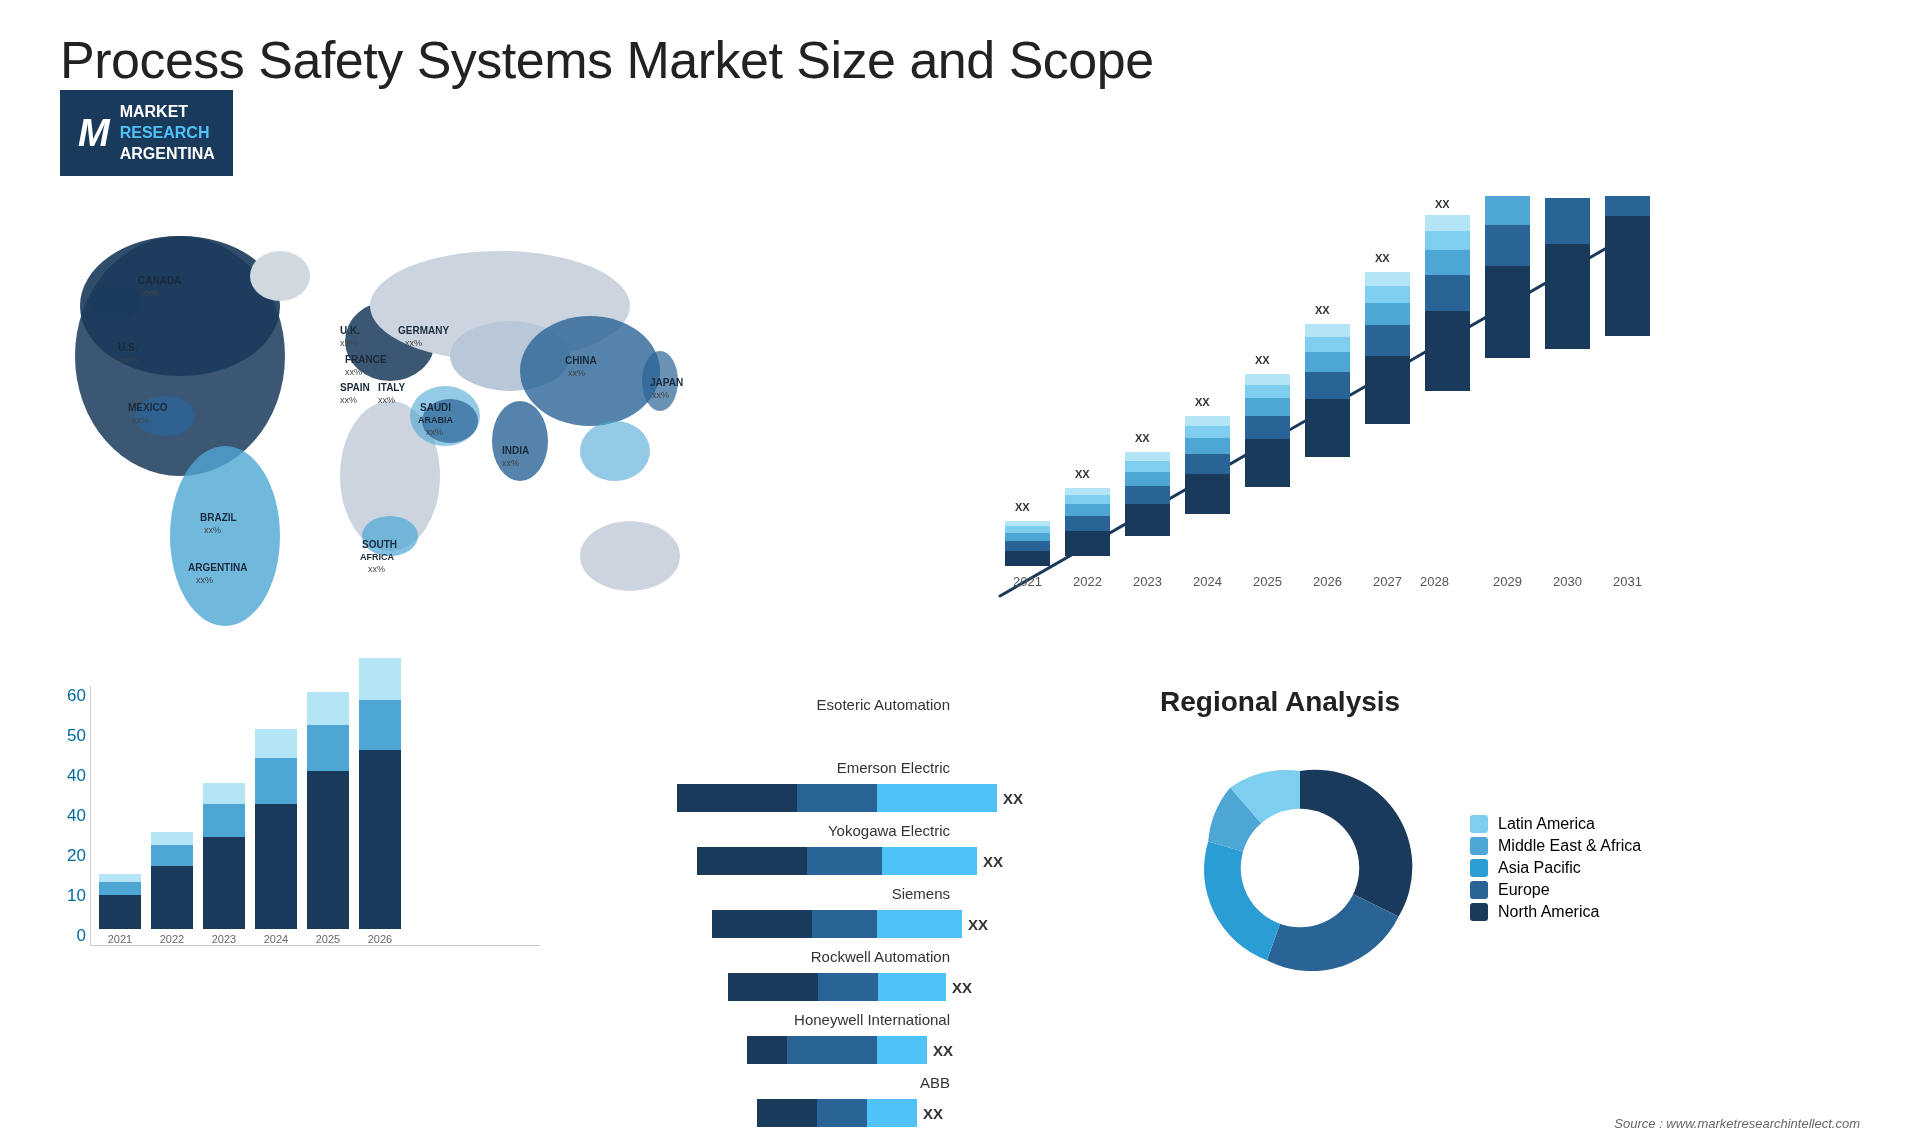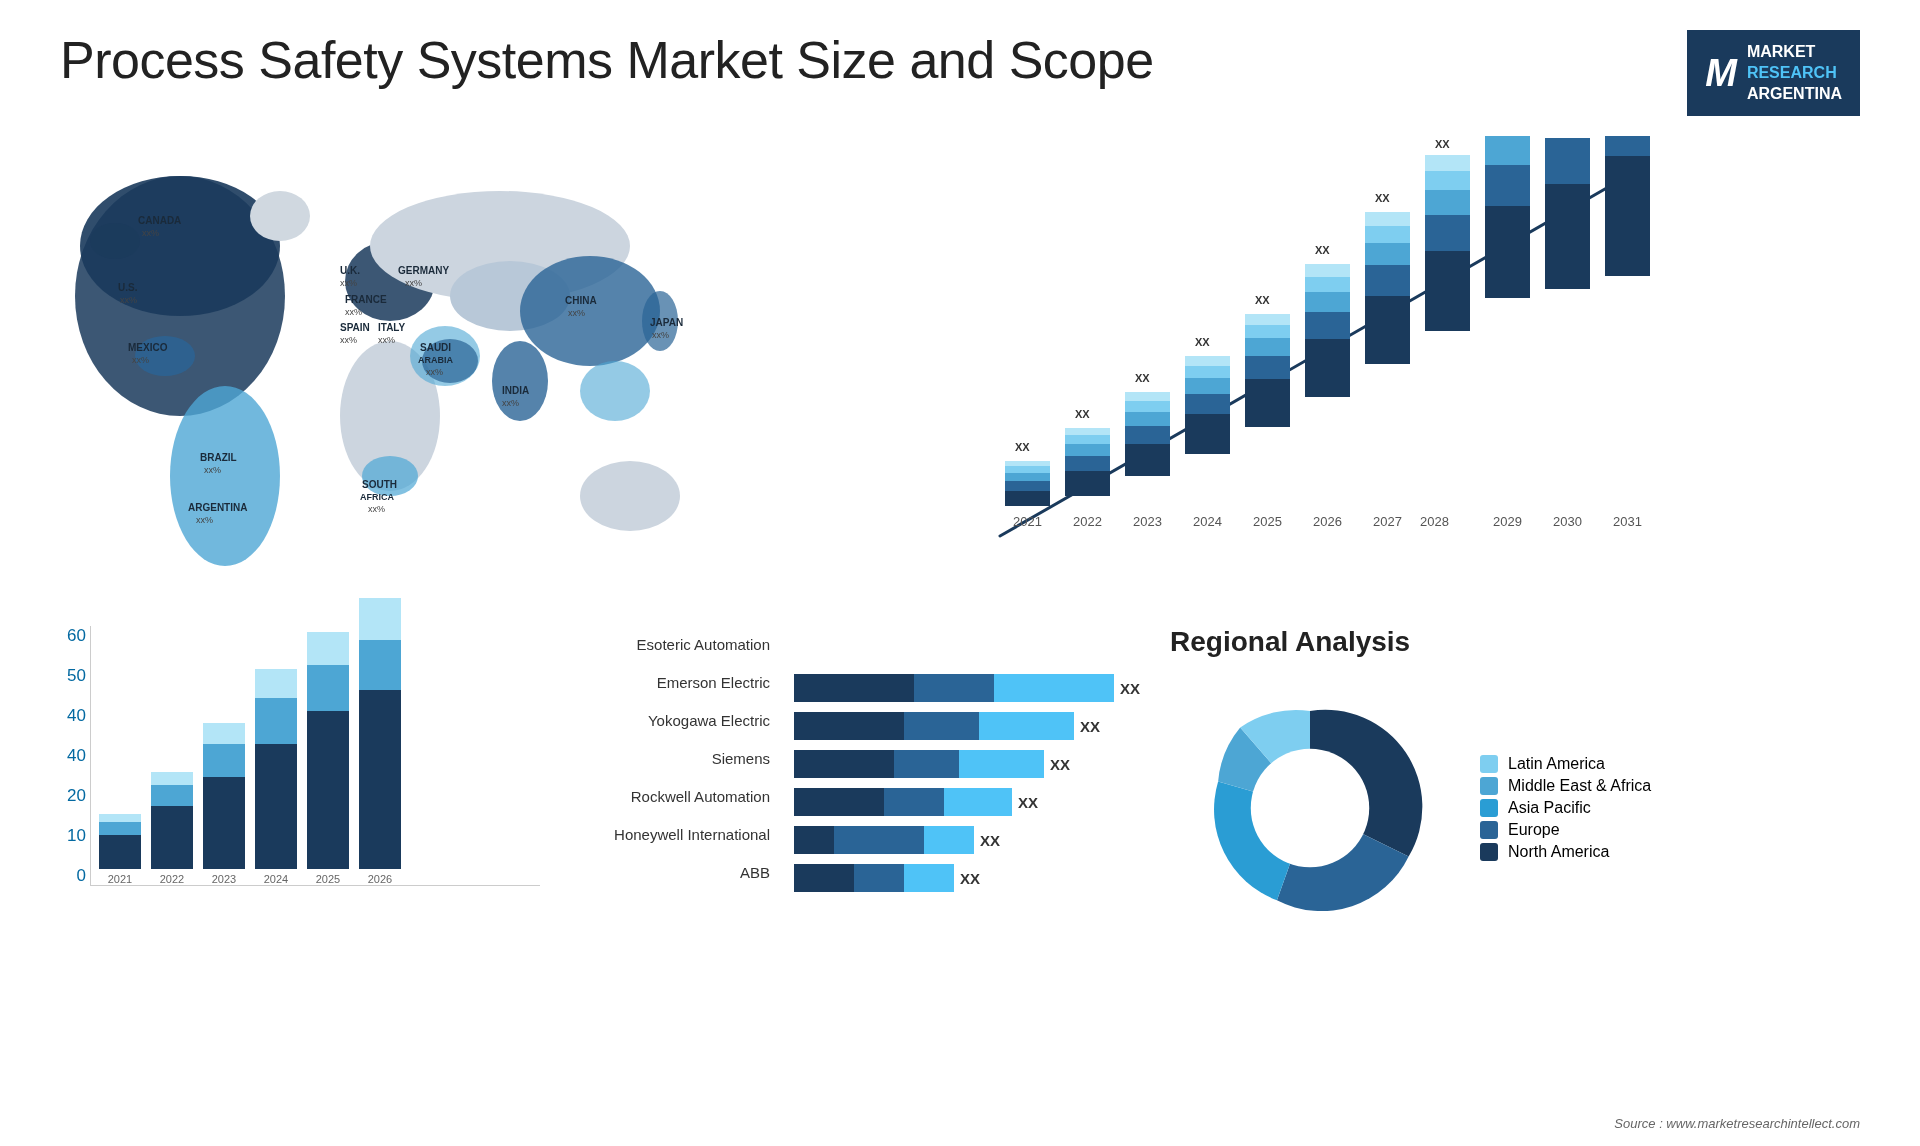--- a/index.html
+++ b/index.html
@@ -14,20 +14,21 @@
       width: 1920px;
       min-height: 1146px;
       padding: 30px 60px;
       position: relative;
     }
     .header {
       display: flex;
       justify-content: space-between;
       align-items: flex-start;
       margin-bottom: 20px;
+      flex-direction: column;
     }
     .main-title {
       font-size: 52px;
       font-weight: 400;
       color: #222;
       letter-spacing: -0.5px;
     }
     .logo-area {
       display: flex;
       flex-direction: column;
@@ -116,23 +117,24 @@
 
     
     .players-area {
       flex: 0 0 560px;
     }
     .players-chart {
       margin-top: 10px;
     }
     .player-row {
       display: flex;
-      align-items: flex-start;
+      align-items: center;
       margin-bottom: 10px;
-      gap: 24px;
+      gap: 8px;
+      flex-direction: column;
     }
     .player-name {
       font-size: 15px;
       color: #333;
       width: 200px;
       text-align: right;
       flex-shrink: 0;
     }
     .player-bar-wrap {
       flex: 1;

